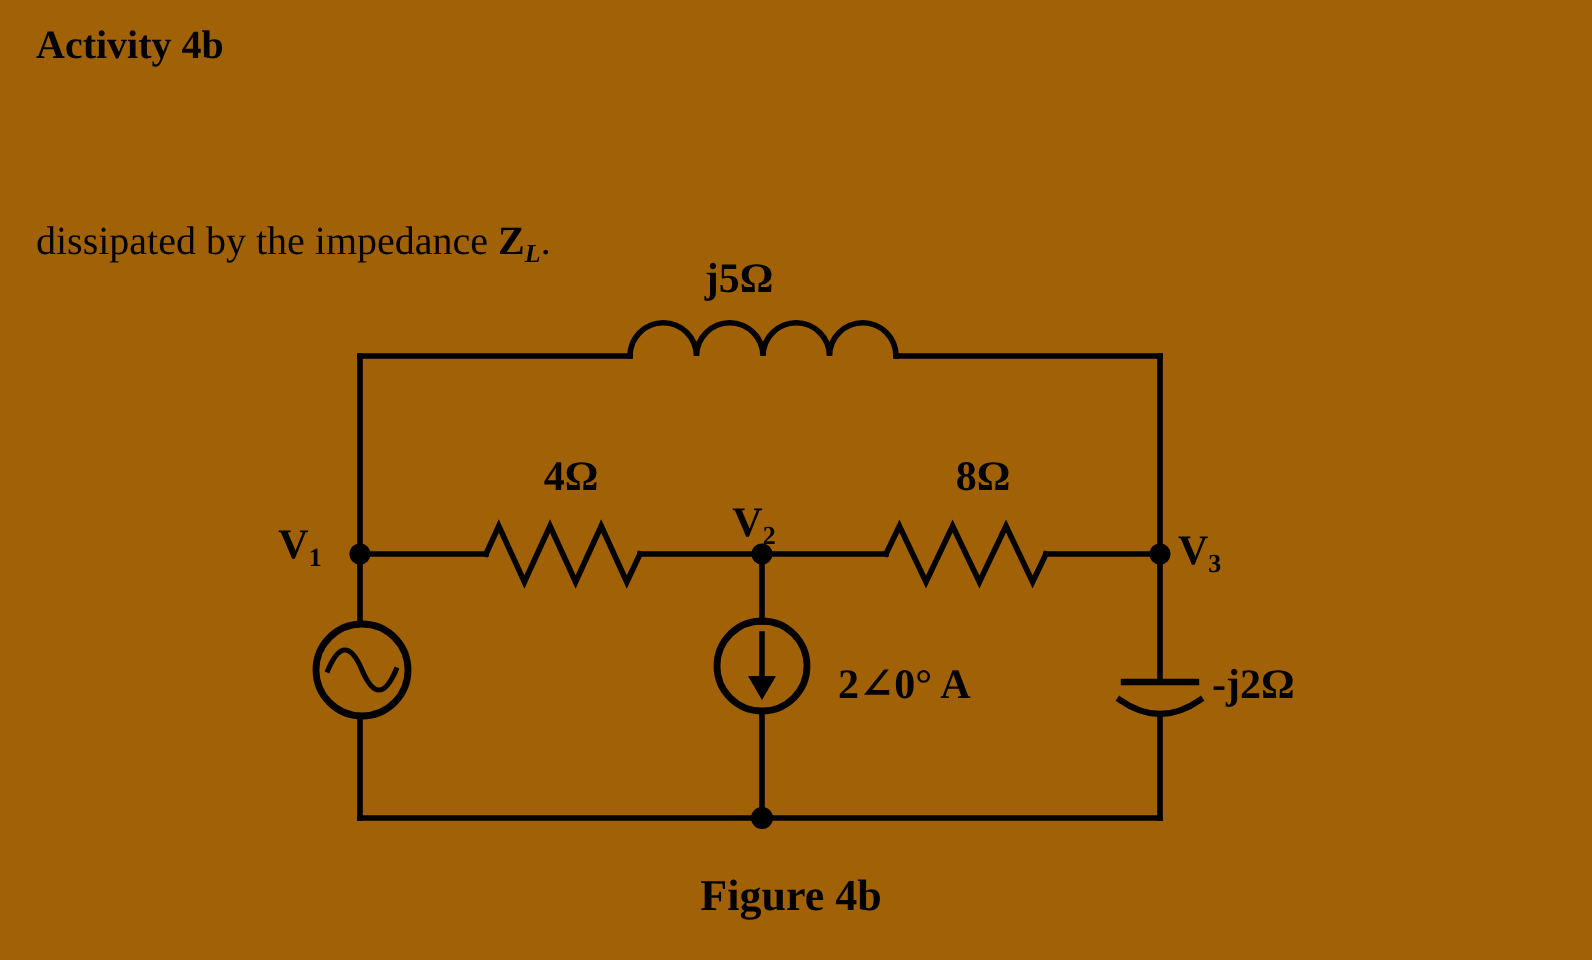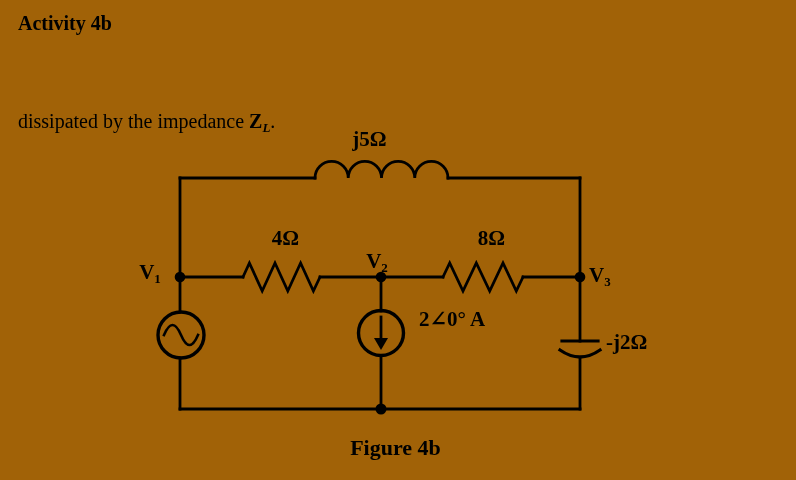--- a/index.html
+++ b/index.html
@@ -112,20 +112,20 @@
 
     <div class="clabel center" style="left:464px; top:227px; width:55px;">8Ω</div>
 
     <div class="clabel right" style="left:130px; top:261px; width:40px;"><span>V</span><span class="nsub">1</span></div>
 
     <div class="clabel center" style="left:357px; top:250px; width:40px;"><span>V</span><span class="nsub">2</span></div>
 
     <div class="clabel" style="left:589px; top:264px;"><span>V</span><span class="nsub">3</span></div>
 
 
-    <div class="clabel" style="left:419px; top:308px;text-align:center;">2∠0° A</div>
+    <div class="clabel" style="left:419px; top:331px;text-align:center;">2∠0° A</div>
 
     <div class="clabel" style="left:606px; top:331px;">-j2Ω</div>
 
     <div class="fig-caption">Figure 4b</div>
 
   </div>
 </div>
 
 </body></html>

